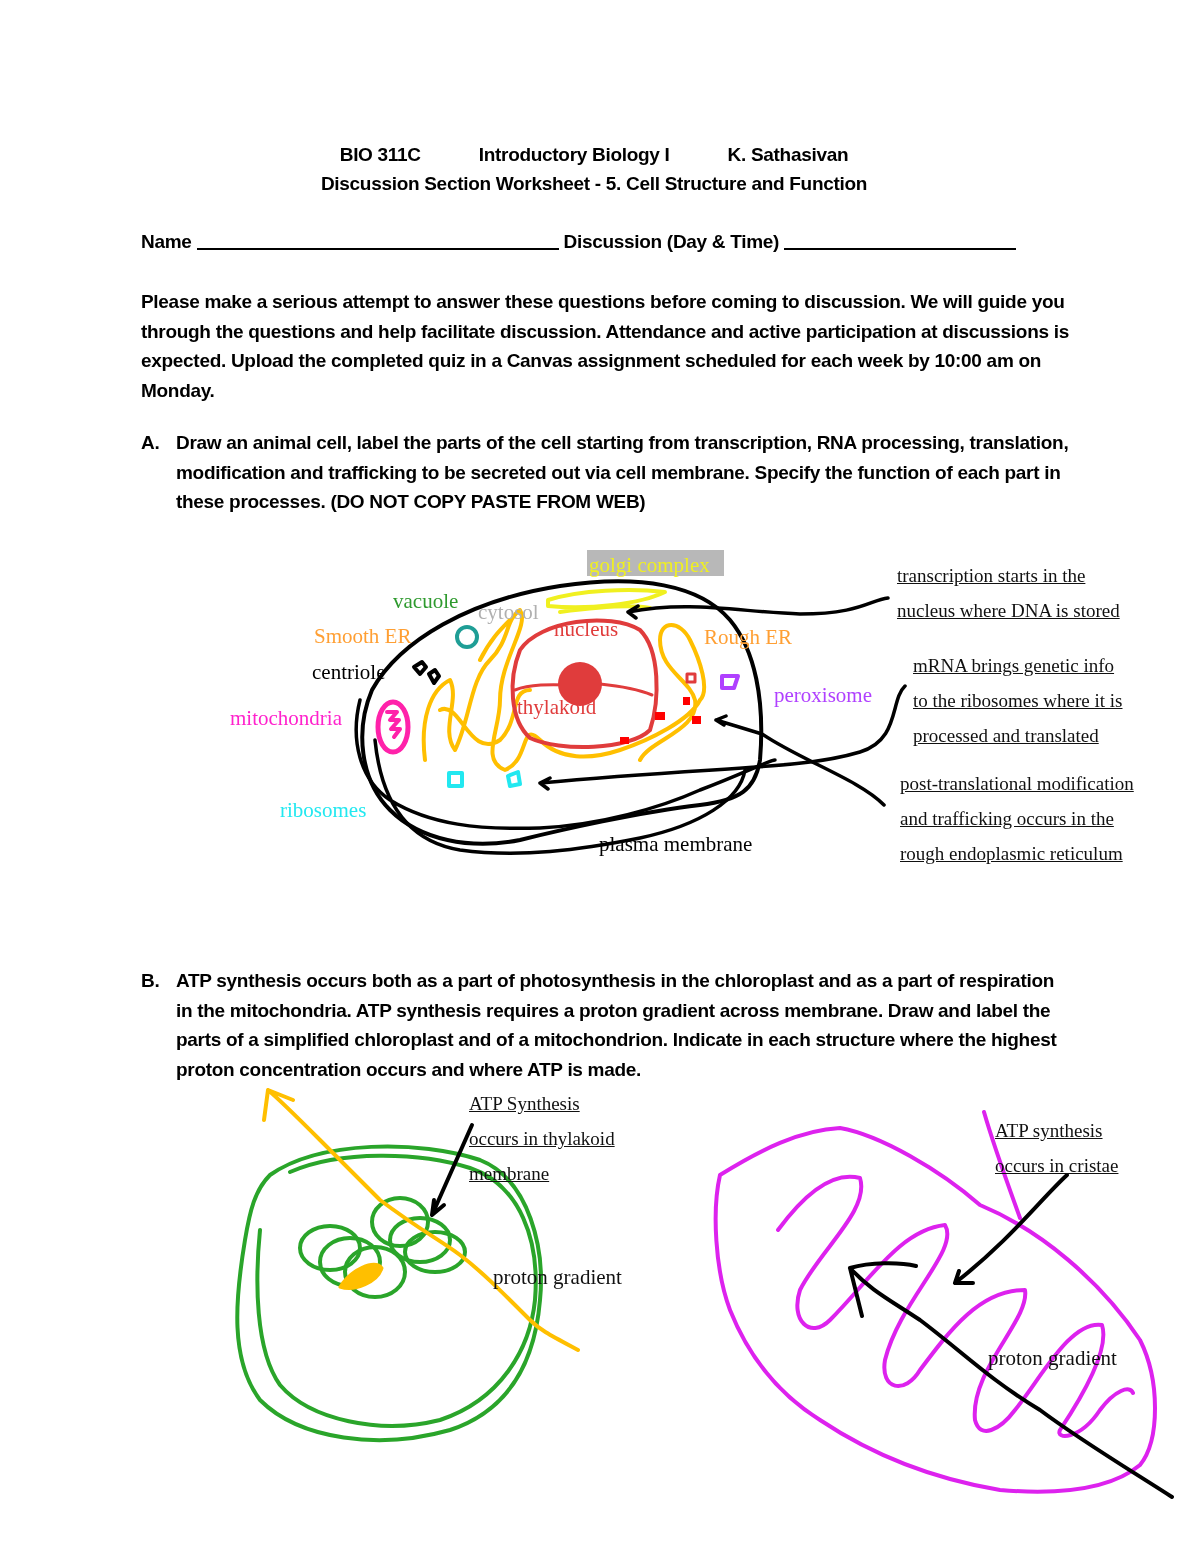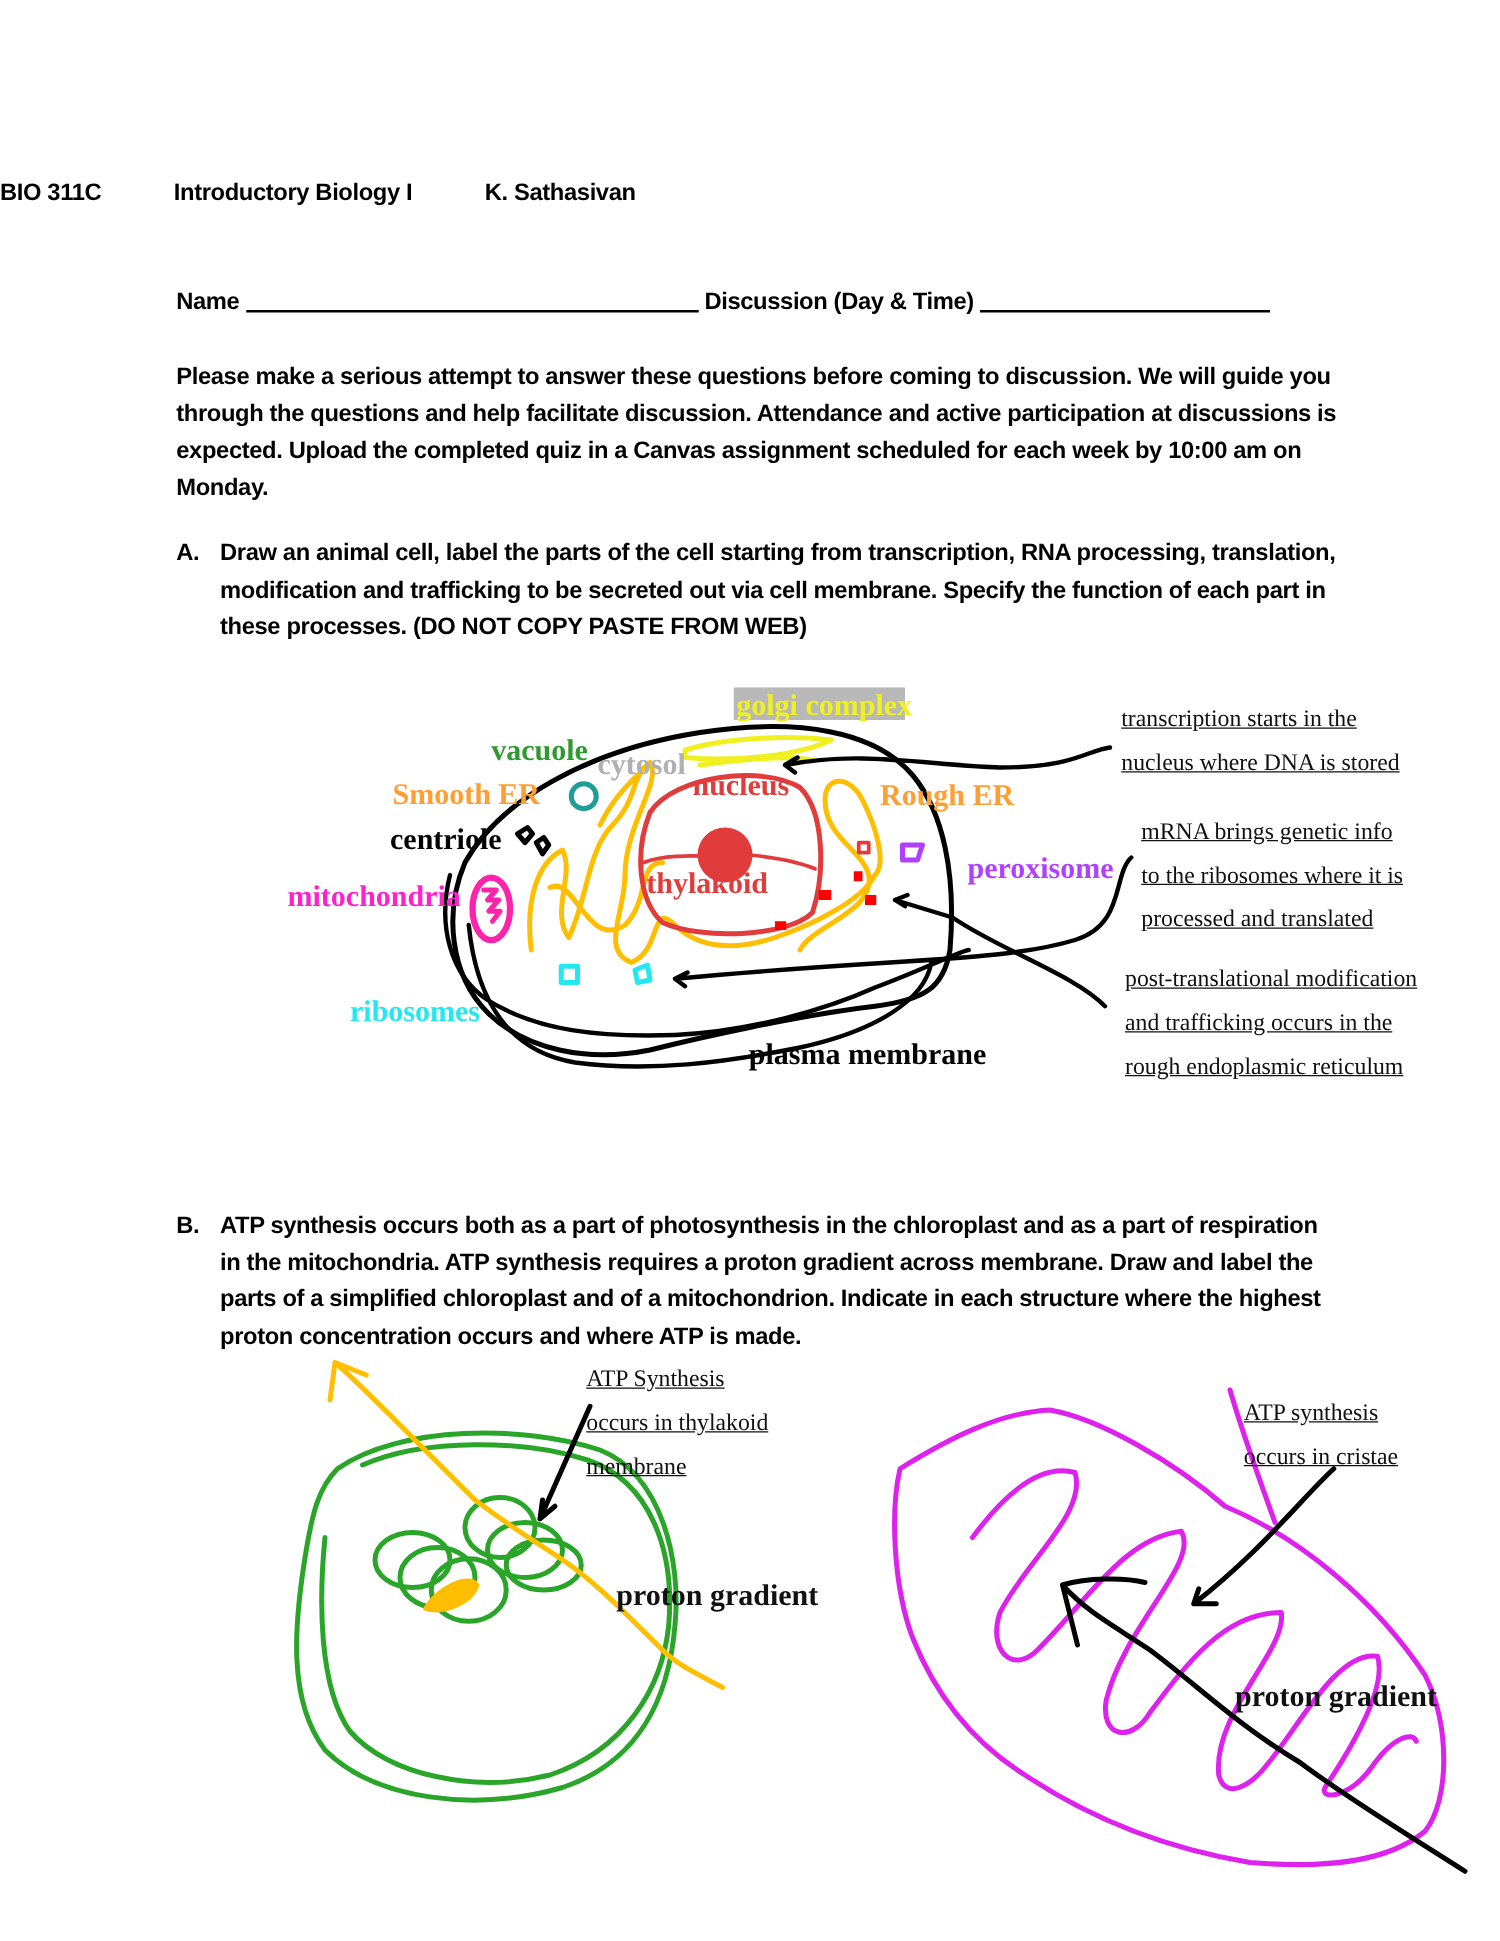--- a/index.html
+++ b/index.html
@@ -1,42 +1,43 @@
 <!DOCTYPE html>
 <html><head>
 <meta charset="utf-8">
 <style>
   html, body { margin: 0; padding: 0; background: #ffffff; }
   body { width: 1200px; height: 1553px; position: relative; overflow: hidden; font-family: "Liberation Sans", sans-serif; color: #000; }
   .page { position: absolute; left: 0; top: 0; width: 1200px; height: 1553px; }
-  .hdr { position: absolute; left: 0; width: 1188px; text-align: left; font-weight: bold; font-size: 19px; letter-spacing: -0.3px; }
+  .hdr { position: absolute; left: 0; width: 1188px; text-align: center; font-weight: bold; font-size: 19px; letter-spacing: -0.3px; }
   .hdr1 { top: 144px; }
   .hdr1 span { display: inline-block; }
   .hdr1 .gap { width: 58px; }
   .hdr2 { top: 173px; }
   .name-line { position: absolute; top: 230px; left: 141px; width: 910px; font-weight: bold; font-size: 19px; letter-spacing: -0.3px; white-space: nowrap; }
   .blank { display: inline-block; border-bottom: 2px solid #000; vertical-align: bottom; height: 18px; margin-bottom: 3px; }
   .intro { position: absolute; top: 287px; left: 141px; width: 930px; font-weight: bold; font-size: 19px; line-height: 29.5px; letter-spacing: -0.3px; }
   .q { position: absolute; left: 141px; width: 930px; font-weight: bold; font-size: 19px; line-height: 29.5px; letter-spacing: -0.3px; }
   .q .qnum { position: absolute; left: 0; top: 0; }
   .q .qtext { margin-left: 35px; display: block; }
   .qa { top: 428px; }
   .qb { top: 966px; }
   svg.draw { position: absolute; left: 0; top: 0; }
-  .lbl { position: absolute; font-family: "Liberation Serif", serif; font-size: 24px; white-space: nowrap; line-height: 22px; font-weight: bold; }
+  .lbl { position: absolute; font-family: "Liberation Serif", serif; font-size: 21px; white-space: nowrap; line-height: 22px; }
   .note { position: absolute; font-family: "Liberation Serif", serif; font-size: 19px; line-height: 35px; white-space: nowrap; color: #111; text-decoration: underline; }
 </style>
 </head>
 <body>
 
 <div class="page">
 
   <div class="hdr hdr1">
     <span>BIO 311C</span><span class="gap"></span><span>Introductory Biology I</span><span class="gap"></span><span>K. Sathasivan</span>
   </div>
+  <div class="hdr hdr2">Discussion Section Worksheet - 5. Cell Structure and Function</div>
 
   <div class="name-line">
     <span>Name</span>
     <span class="blank" style="width:362px"></span>
     <span>Discussion (Day &amp; Time)</span>
     <span class="blank" style="width:232px"></span>
   </div>
 
   <div class="intro">Please make a serious attempt to answer these questions before coming to discussion. We will guide you through the questions and help facilitate discussion. Attendance and active participation at discussions is expected. Upload the completed quiz in a Canvas assignment scheduled for each week by 10:00 am on Monday.</div>
 

